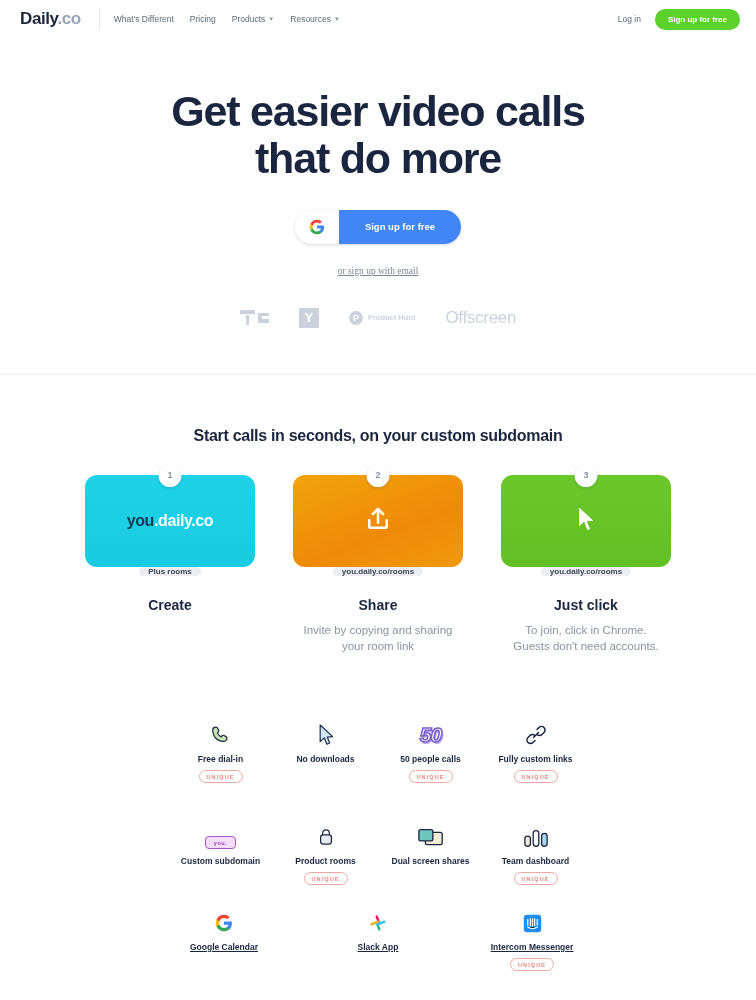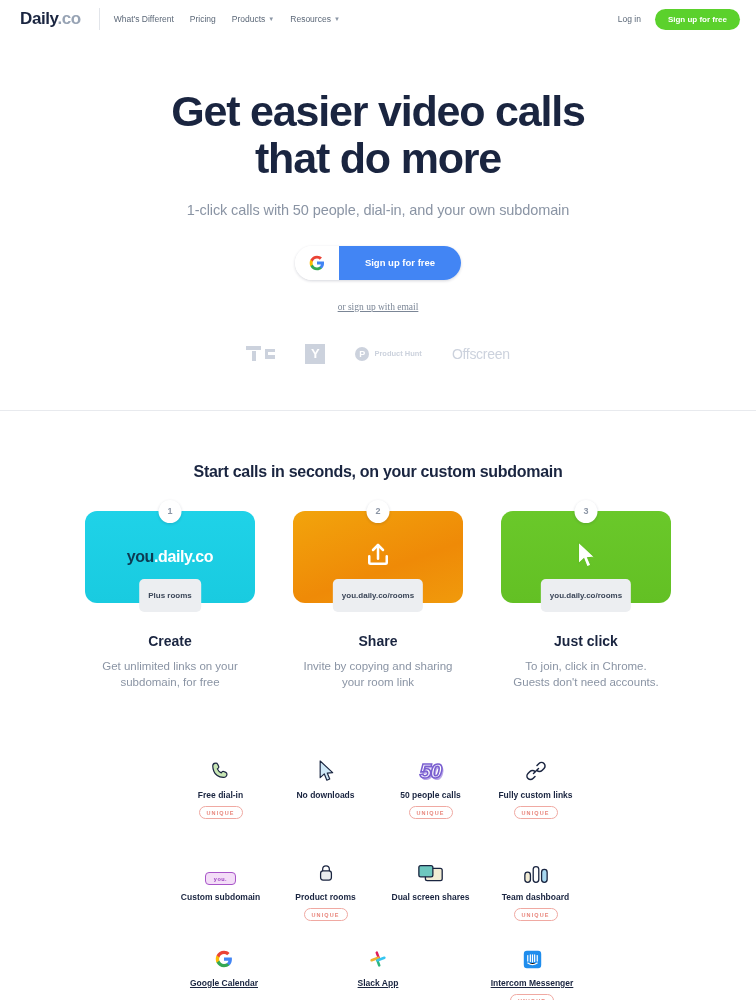--- a/index.html
+++ b/index.html
@@ -82,21 +82,21 @@
     font-size: 13px; font-weight: bold; display: flex;
     align-items: center; justify-content: center;
   }
   .press-ph { display: flex; align-items: center; gap: 5px; }
   .ph-circle {
     width: 14px; height: 14px; border-radius: 50%; background: #ccd2dd;
     color: #ffffff; font-size: 9px; font-weight: bold;
     display: flex; align-items: center; justify-content: center;
   }
   .ph-text { font-size: 7.5px; color: #ccd2dd; font-weight: bold; }
-  .press-offscreen { font-size: 14px; color: #ccd2dd; letter-spacing: -0.3px; }
+  .press-offscreen { font-size: 17px; color: #ccd2dd; letter-spacing: -0.3px; }
 
   .section-divider { margin-top: 46px; height: 1px; background: #e8eaee; }
 
   
   .steps-section { padding-top: 52px; }
   .section-title {
     text-align: center; font-size: 16px; font-weight: bold;
     color: #1a2540; letter-spacing: -0.3px;
   }
   .cards {
@@ -116,21 +116,21 @@
     box-shadow: 0 1px 3px rgba(20,30,60,0.16);
     display: flex; align-items: center; justify-content: center;
     font-size: 9px; color: #8a94a4; font-weight: bold;
   }
   .card-url-text { font-size: 16px; font-weight: bold; letter-spacing: -0.4px; text-align: center; }
   .card-url-text .u-you { color: #0d3a52; }
   .card-url-text .u-rest { color: #ffffff; }
   .card-tag {
     position: absolute; bottom: -9px; left: 50%; transform: translateX(-50%);
     background: #eceef1; color: #3b4658; font-size: 8px; font-weight: bold;
-    padding: 12px 9px; border-radius: 5px; white-space: nowrap;
+    padding: 0 9px; border-radius: 5px; white-space: nowrap;
   }
   .card-heading {
     margin-top: 30px; text-align: center; font-size: 14px;
     font-weight: bold; color: #1a2540;
   }
   .card-desc {
     margin-top: 9px; text-align: center; font-size: 11.5px;
     color: #8a94a4; line-height: 1.45;
   }
 
@@ -200,21 +200,20 @@
     <span class="login-link">Log in</span>
     <button class="signup-btn">Sign up for free</button>
   </div>
 </div>
 
 <div class="hero">
   <h1 class="hero-title">
     <span>Get easier video calls</span><br>
     <span>that do more</span>
   </h1>
-  <div class="hero-sub">1-click calls with 50 people, dial-in, and your own subdomain</div>
 
   <div class="cta-wrap">
     <div class="google-btn">
       <div class="google-btn-icon">
         <svg width="16" height="16" viewBox="0 0 48 48">
           <path fill="#4285F4" d="M45.1 24.5c0-1.6-.1-3.2-.4-4.7H24v8.9h11.8c-.5 2.7-2 5.1-4.4 6.6v5.5h7.1c4.2-3.8 6.6-9.5 6.6-16.3z"></path>
           <path fill="#34A853" d="M24 46c6 0 11-2 14.6-5.3l-7.1-5.5c-2 1.3-4.5 2.1-7.5 2.1-5.8 0-10.6-3.9-12.4-9.1H4.3v5.7C7.9 41.1 15.4 46 24 46z"></path>
           <path fill="#FBBC05" d="M11.6 28.2c-.4-1.3-.7-2.7-.7-4.2s.2-2.9.7-4.2v-5.7H4.3C2.8 17 2 20.4 2 24s.8 7 2.3 9.9l7.3-5.7z"></path>
           <path fill="#EA4335" d="M24 10.7c3.3 0 6.2 1.1 8.5 3.3l6.3-6.3C35 4.1 30 2 24 2 15.4 2 7.9 6.9 4.3 14.1l7.3 5.7c1.8-5.2 6.6-9.1 12.4-9.1z"></path>
         </svg>
@@ -258,24 +257,20 @@
 
     <div class="card-col">
       <div class="card card-cyan">
         <div class="card-badge">1</div>
         <div class="card-url-text">
           <span class="u-you">you</span><span class="u-rest">.daily.co</span>
         </div>
         <div class="card-tag">Plus rooms</div>
       </div>
       <div class="card-heading">Create</div>
-      <div class="card-desc">
-        <span>Get unlimited links on your</span><br>
-        <span>subdomain, for free</span>
-      </div>
     </div>
 
     <div class="card-col">
       <div class="card card-orange">
         <div class="card-badge">2</div>
         <span>
           <svg width="30" height="30" viewBox="0 0 24 24" fill="none" stroke="#ffffff" stroke-width="2" stroke-linecap="round" stroke-linejoin="round">
             <path d="M5 13v5a1 1 0 0 0 1 1h12a1 1 0 0 0 1-1v-5"></path>
             <path d="M12 15V4"></path>
             <path d="M8 8l4-4 4 4"></path>

